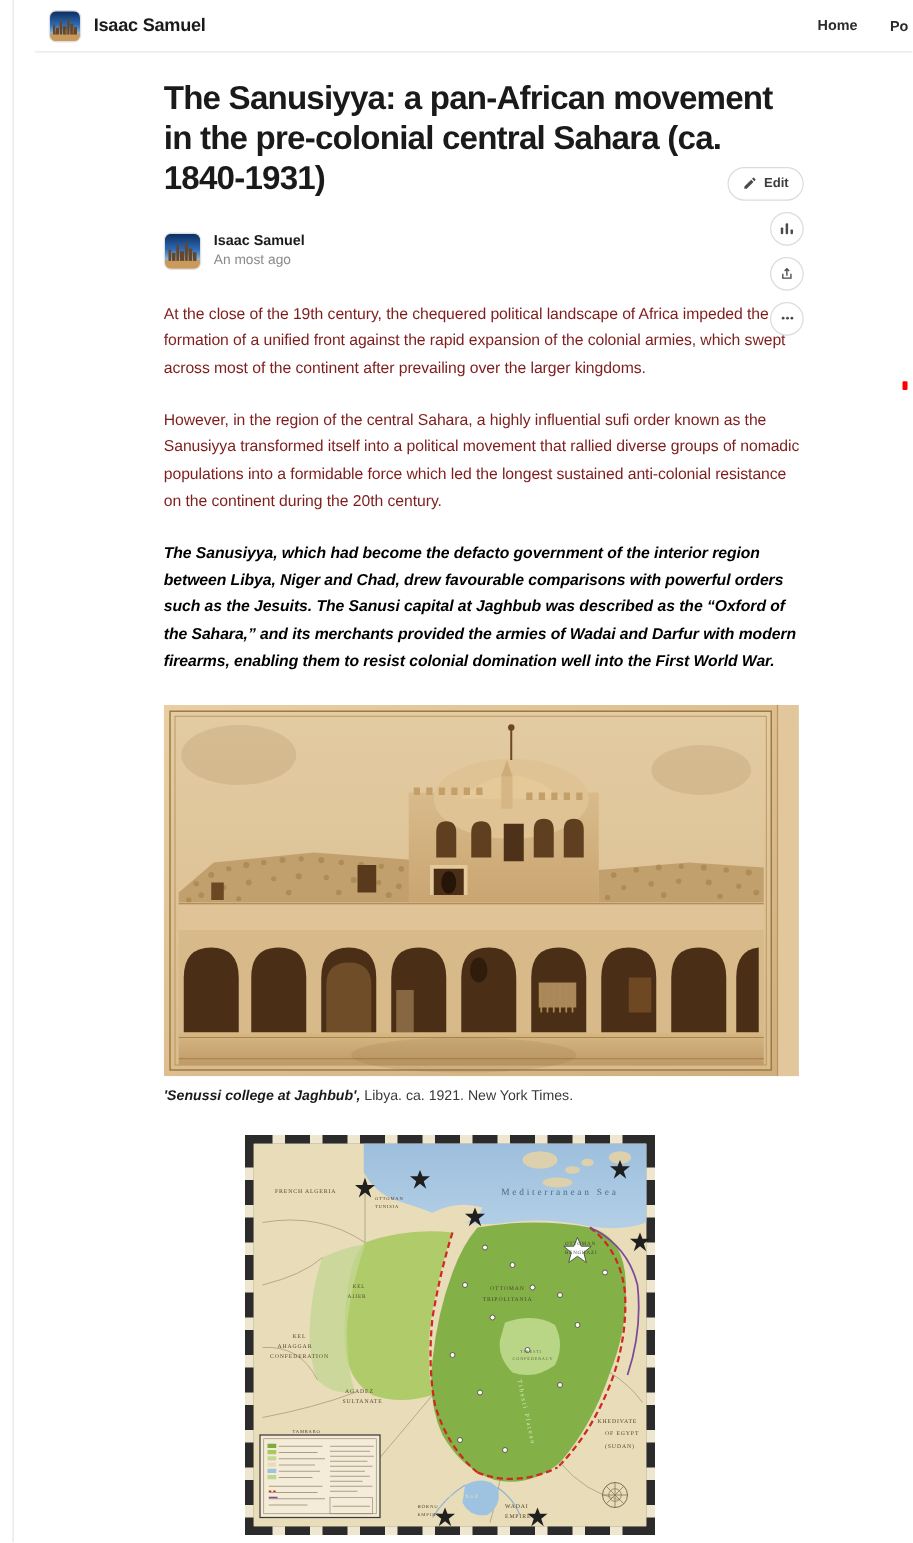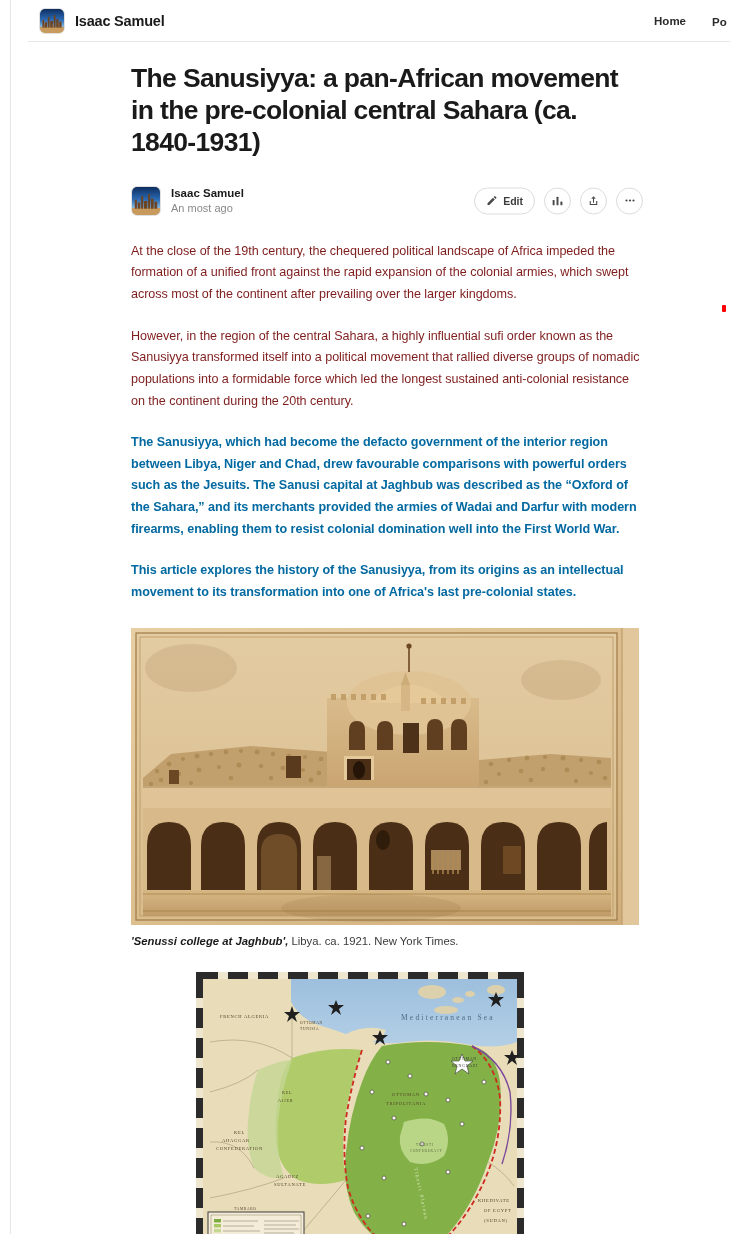--- a/index.html
+++ b/index.html
@@ -132,20 +132,21 @@
     color: #8a8a8a;
     line-height: 1.15;
   }
   .byline-actions {
     position: absolute;
     right: 0; top: 50%;
     transform: translateY(-50%);
     display: flex;
     align-items: flex-end;
     gap: 9px;
+    flex-direction: column;
   }
   .pill-btn {
     height: 27px;
     border: 1px solid #dcdcdc;
     border-radius: 14px;
     background: #fff;
     display: flex;
     align-items: center;
     justify-content: center;
     gap: 5px;
@@ -161,21 +162,21 @@
   .icon-svg { display: block; }
 
   
   p.para {
     margin-top: 20px;
     font-size: 12.6px;
     line-height: 1.72;
     color: #7f1d1d;
     letter-spacing: -0.05px;
   }
-  p.para.bold { font-weight: 700; color: #0369a1; }
+  p.para.bold { font-weight: 700; color: #000000; font-style: italic; }
 
   
   figure { margin: 0; }
   .fig-photo { margin-top: 24px; }
   .fig-map   { margin-top: 22px; }
 
   figcaption {
     margin-top: 8px;
     font-size: 11.3px;
     line-height: 1.5;
@@ -320,21 +321,20 @@
               <circle cx="18" cy="12" r="1.9" fill="#4a4a4a"></circle>
             </svg>
           </div>
 
         </div>
       </div>
 
       <p class="para">At the close of the 19th century, the chequered political landscape of Africa impeded the formation of a unified front against the rapid expansion of the colonial armies, which swept across most of the continent after prevailing over the larger kingdoms.</p>
       <p class="para">However, in the region of the central Sahara, a highly influential sufi order known as the Sanusiyya transformed itself into a political movement that rallied diverse groups of nomadic populations into a formidable force which led the longest sustained anti-colonial resistance on the continent during the 20th century.</p>
       <p class="para bold">The Sanusiyya, which had become the defacto government of the interior region between Libya, Niger and Chad, drew favourable comparisons with powerful orders such as the Jesuits. The Sanusi capital at Jaghbub was described as the “Oxford of the Sahara,” and its merchants provided the armies of Wadai and Darfur with modern firearms, enabling them to resist colonial domination well into the First World War.</p>
-      <p class="para bold">This article explores the history of the Sanusiyya, from its origins as an intellectual movement to its transformation into one of Africa's last pre-colonial states.</p>
 
       <figure class="fig-photo">
         <svg class="photo-box" viewBox="0 0 508 297" preserveAspectRatio="none">
           <defs>
             <linearGradient id="paper" x1="0" y1="0" x2="1" y2="1">
               <stop offset="0%" stop-color="#e8cfa3"></stop>
               <stop offset="50%" stop-color="#dcbe8f"></stop>
               <stop offset="100%" stop-color="#cfae7c"></stop>
             </linearGradient>
             <linearGradient id="sky2" x1="0" y1="0" x2="0" y2="1">

